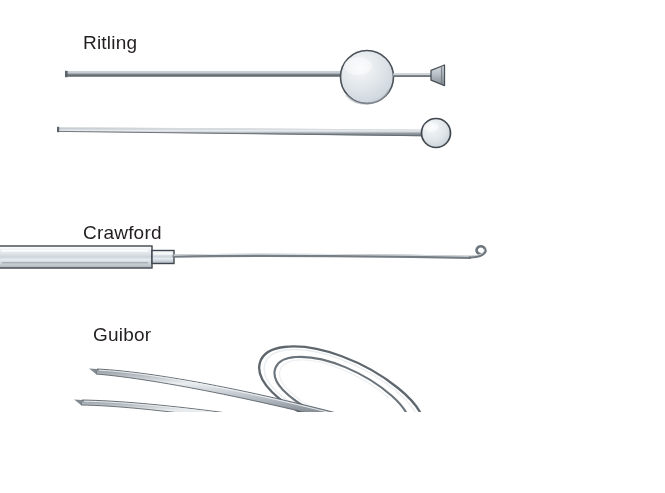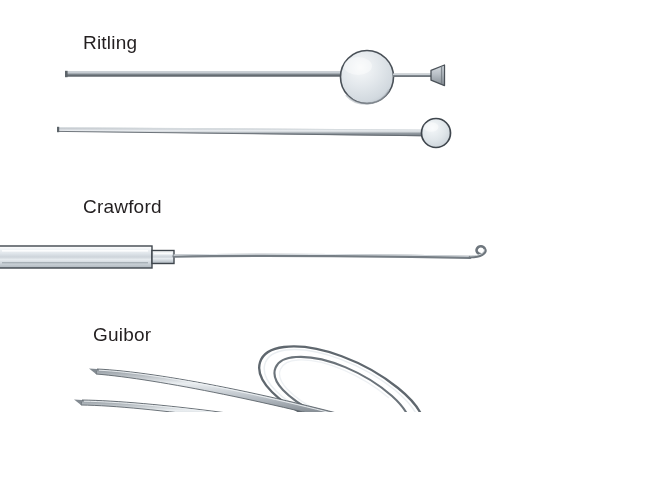--- a/index.html
+++ b/index.html
@@ -22,21 +22,21 @@
     position: absolute;
     font-family: "Liberation Sans", sans-serif;
     font-size: 19px;
     font-weight: 400;
     color: #231f20;
     letter-spacing: 0.2px;
     white-space: nowrap;
     user-select: none;
   }
   #label-ritling  { left: 83px;  top: 32px;  }
-  #label-crawford { left: 83px;  top: 196px; }
+  #label-crawford { left: 83px;  top: 222px; }
   #label-guibor   { left: 93px;  top: 324px; }
 
   .figure-svg {
     position: absolute;
     left: 0;
     top: 0;
     width: 665px;
     height: 493px;
     pointer-events: none;
   }

